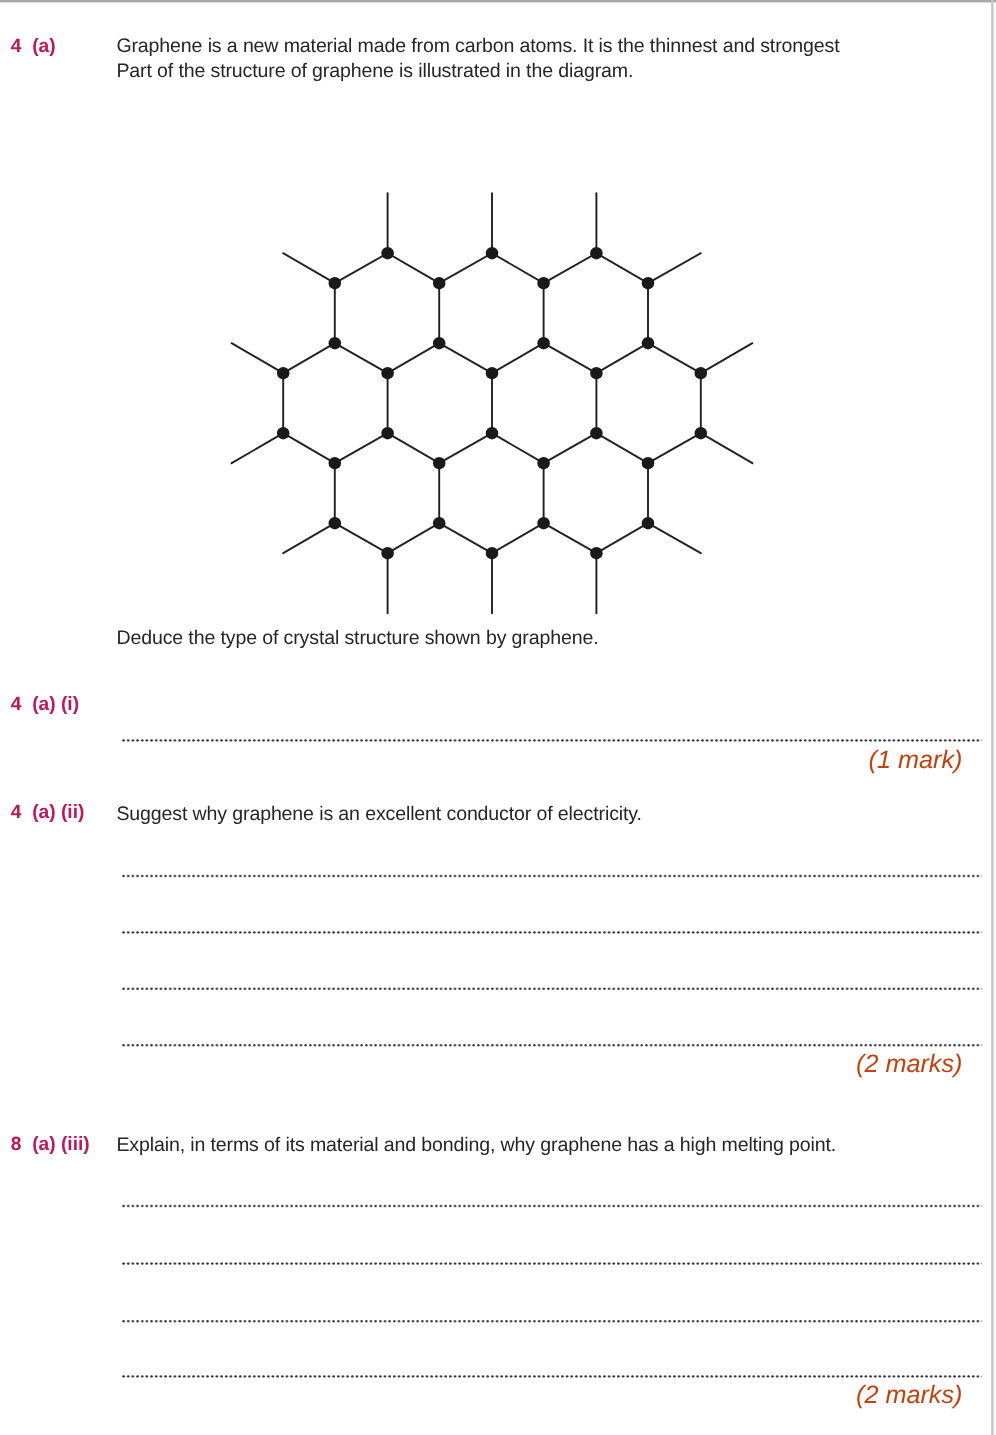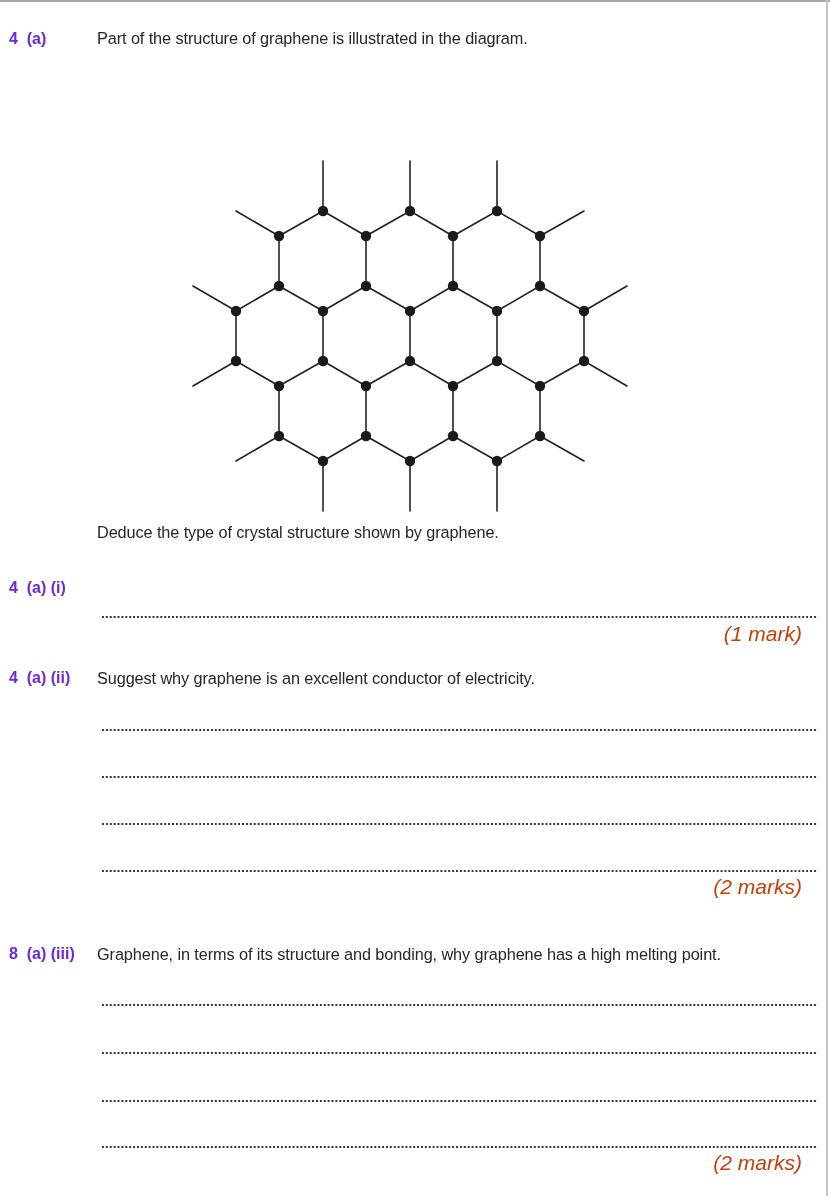--- a/index.html
+++ b/index.html
@@ -5,21 +5,21 @@
     html, body { margin: 0; padding: 0; background: #ffffff; }
     body {
       width: 830px; height: 1196px; position: relative; overflow: hidden;
       font-family: "Liberation Sans", sans-serif; color: #242424;
     }
     .page-border-top { position: absolute; left: 0; top: 0; width: 830px; height: 2px; background: #a8a8a8; }
     .page-border-right { position: absolute; left: 826px; top: 0; width: 2px; height: 1196px; background: #c4c4c4; }
 
     .qlabel {
       position: absolute; left: 9px; font-weight: bold; font-size: 16px;
-      line-height: 20px; white-space: pre; color: #6d28d9;
+      line-height: 20px; white-space: pre; color: #be185d;
     }
     .qtext {
       position: absolute; left: 97px; font-size: 16.3px; line-height: 20.5px;
       color: #262626; white-space: nowrap; letter-spacing: -0.1px;
     }
     .qtext .line { display: block; }
     .dots {
       position: absolute; left: 101px; width: 717px; height: 2px;
       background-image: radial-gradient(circle, #333 0.9px, transparent 1.1px);
       background-size: 3.9px 2px; background-repeat: repeat-x;
@@ -31,20 +31,21 @@
     .diagram { position: absolute; left: 0; top: 0; width: 830px; height: 1196px; pointer-events: none; }
   </style>
 </head>
 <body>
 
 <div class="page-border-top"></div>
 <div class="page-border-right"></div>
 
 <div class="qlabel" style="top:29px;">4  (a)</div>
 <div class="qtext" style="top:28px;">
+  <span class="line">Graphene is a new material made from carbon atoms.  It is the thinnest and strongest</span>
   <span class="line">Part of the structure of graphene is illustrated in the diagram.</span>
 </div>
 
 <svg class="diagram" viewBox="0 0 830 1196" xmlns="http://www.w3.org/2000/svg">
   <g stroke="#222" stroke-width="1.6" fill="none" stroke-linecap="round">
 
     <line x1="323" y1="161" x2="323" y2="211"></line>
     <line x1="410" y1="161" x2="410" y2="211"></line>
     <line x1="497" y1="161" x2="497" y2="211"></line>
 
@@ -151,18 +152,18 @@
 
 <div class="qlabel" style="top:668px;">4  (a) (ii)</div>
 <div class="qtext" style="top:668px;">Suggest why graphene is an excellent conductor of electricity.</div>
 <div class="dots" style="top:729px;"></div>
 <div class="dots" style="top:776px;"></div>
 <div class="dots" style="top:823px;"></div>
 <div class="dots" style="top:870px;"></div>
 <div class="marks" style="top:877px;">(2 marks)</div>
 
 <div class="qlabel" style="top:944px;">8  (a) (iii)</div>
-<div class="qtext" style="top:944px;">Graphene, in terms of its structure and bonding, why graphene has a high melting point.</div>
+<div class="qtext" style="top:944px;">Explain, in terms of its material and bonding, why graphene has a high melting point.</div>
 <div class="dots" style="top:1004px;"></div>
 <div class="dots" style="top:1052px;"></div>
 <div class="dots" style="top:1100px;"></div>
 <div class="dots" style="top:1146px;"></div>
 <div class="marks" style="top:1153px;">(2 marks)</div>
 
 </body></html>

